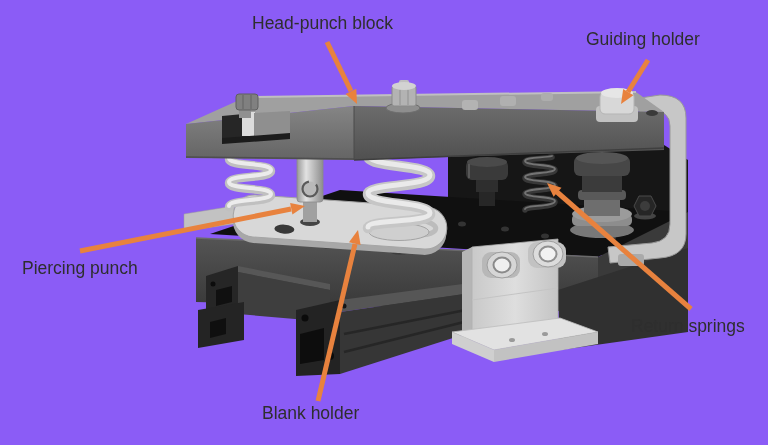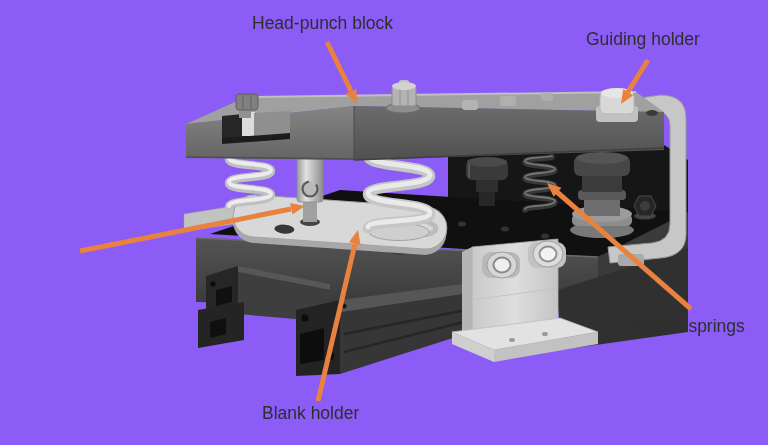--- a/index.html
+++ b/index.html
@@ -224,15 +224,16 @@
       </g>
       <g>
         <line x1="318" y1="401" x2="355" y2="244" stroke-width="5"></line>
         <polygon points="358,230 360.6,245 349,242.3" stroke="none"></polygon>
       </g>
     </g>
   </svg>
 
   <div class="label" style="left:252px;top:13px;">Head-punch block</div>
   <div class="label" style="left:586px;top:29px;">Guiding holder</div>
+  <div class="label" style="left:22px;top:258px;">Piercing punch</div>
   <div class="label" style="left:631px;top:316px;">Return springs</div>
   <div class="label" style="left:262px;top:403px;text-align:right;">Blank holder</div>
 </div>
 
 </body></html>

